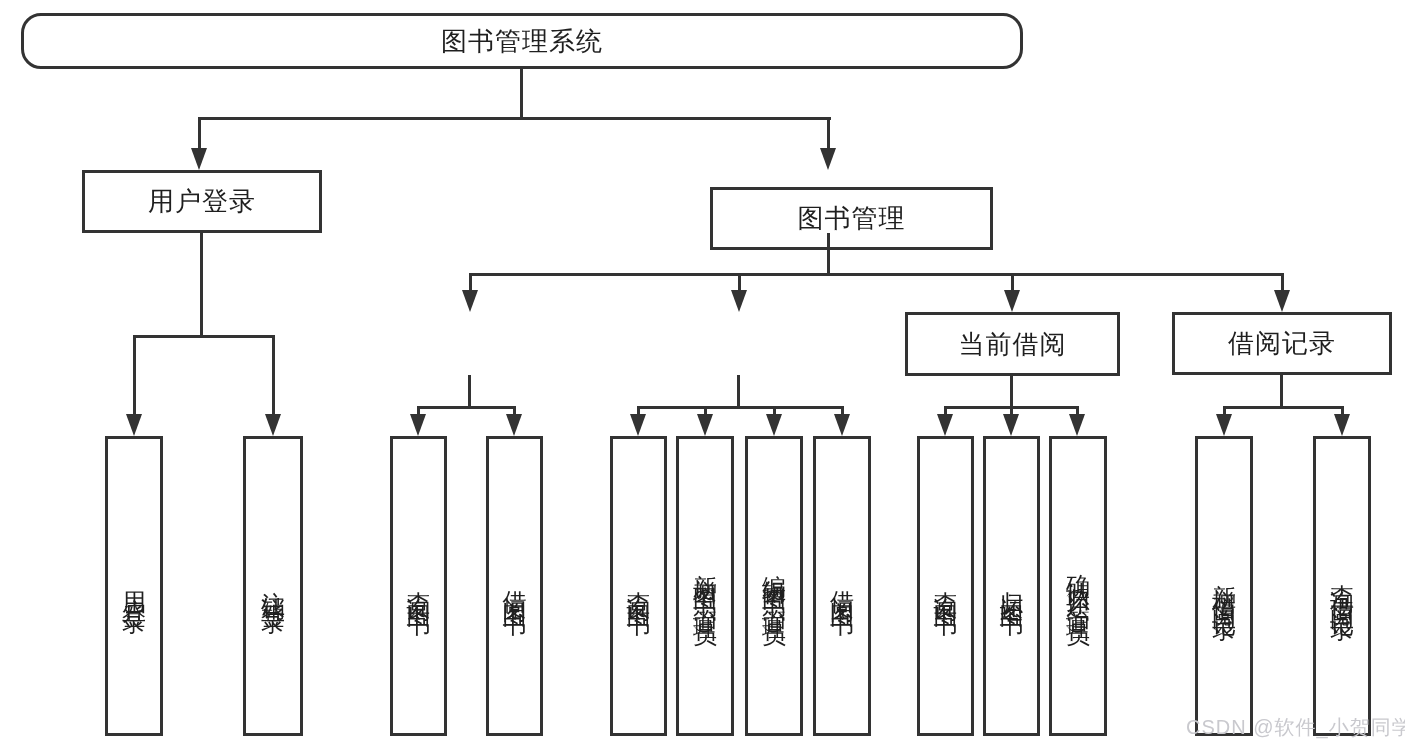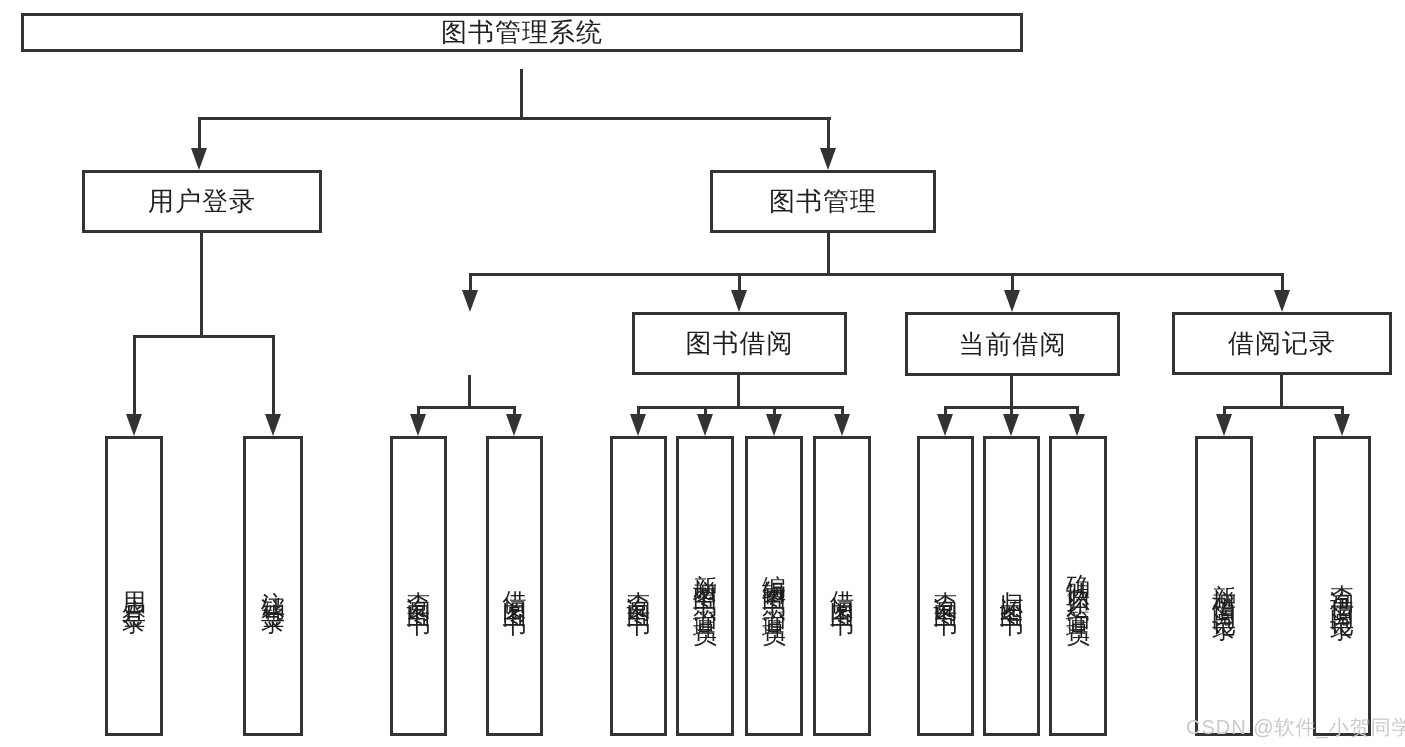--- a/index.html
+++ b/index.html
@@ -48,51 +48,48 @@
     position:absolute;left:1186px;top:714px;
     font-size:20px;color:var(--wm);letter-spacing:1px;
     z-index:5;white-space:nowrap;
   }
 </style>
 </head>
 <body>
 
 <div id="canvas">
 
-  <div class="box hbox" style="left:21px;top:13px;width:1002px;height:39px;">
+  <div class="box hbox" style="left:21px;top:13px;width:1002px;height:56px;border-radius:20px;">
     <span>图书管理系统</span>
   </div>
 
   <div class="vline" style="left:520px;top:69px;height:50px;"></div>
   <div class="hline" style="left:198px;top:117px;width:633px;"></div>
   <div class="arrow" style="left:191px;top:117px;height:53px;"></div>
   <div class="arrow" style="left:820px;top:117px;height:53px;"></div>
 
   <div class="box hbox" style="left:82px;top:170px;width:240px;height:63px;">
     <span>用户登录</span>
   </div>
-  <div class="box hbox" style="left:710px;top:170px;width:226px;height:63px;">
+  <div class="box hbox" style="left:710px;top:187px;width:283px;height:63px;">
     <span>图书管理</span>
   </div>
 
   <div class="vline" style="left:200px;top:233px;height:103px;"></div>
   <div class="hline" style="left:133px;top:335px;width:142px;"></div>
   <div class="arrow" style="left:126px;top:335px;height:101px;"></div>
   <div class="arrow" style="left:265px;top:335px;height:101px;"></div>
 
   <div class="vline" style="left:827px;top:233px;height:42px;"></div>
   <div class="hline" style="left:469px;top:273px;width:813px;"></div>
   <div class="arrow" style="left:462px;top:273px;height:39px;"></div>
   <div class="arrow" style="left:731px;top:273px;height:39px;"></div>
   <div class="arrow" style="left:1004px;top:273px;height:39px;"></div>
   <div class="arrow" style="left:1274px;top:273px;height:39px;"></div>
 
-  <div class="box hbox" style="left:632px;top:312px;width:215px;height:63px;">
-    <span>图书借阅</span>
-  </div>
   <div class="box hbox" style="left:905px;top:312px;width:215px;height:64px;">
     <span>当前借阅</span>
   </div>
   <div class="box hbox" style="left:1172px;top:312px;width:220px;height:63px;">
     <span>借阅记录</span>
   </div>
 
   <div class="vline" style="left:468px;top:375px;height:32px;"></div>
   <div class="hline" style="left:417px;top:406px;width:99px;"></div>
   <div class="arrow" style="left:410px;top:406px;height:30px;"></div>

